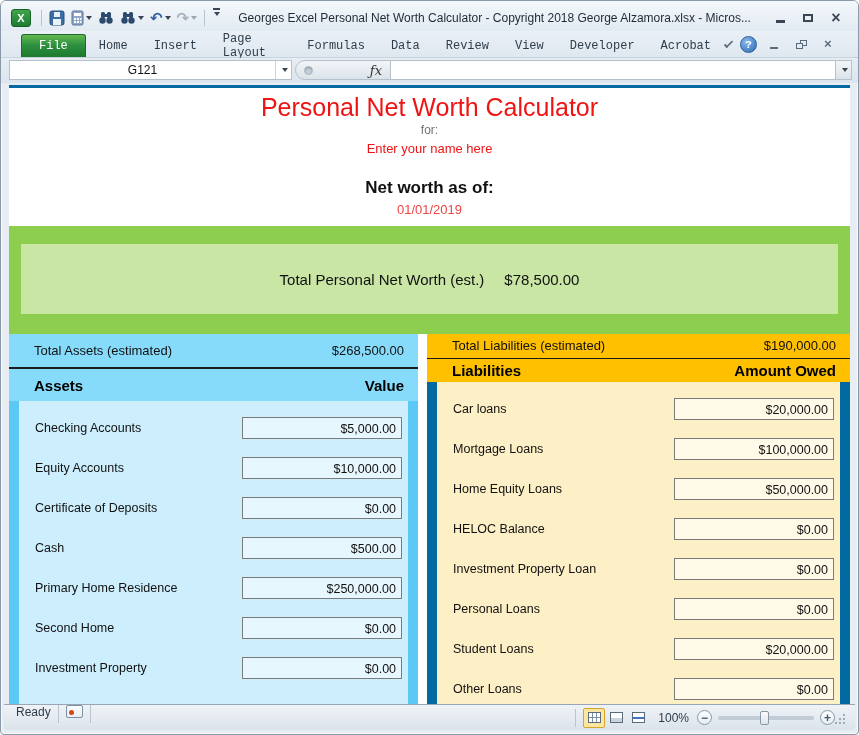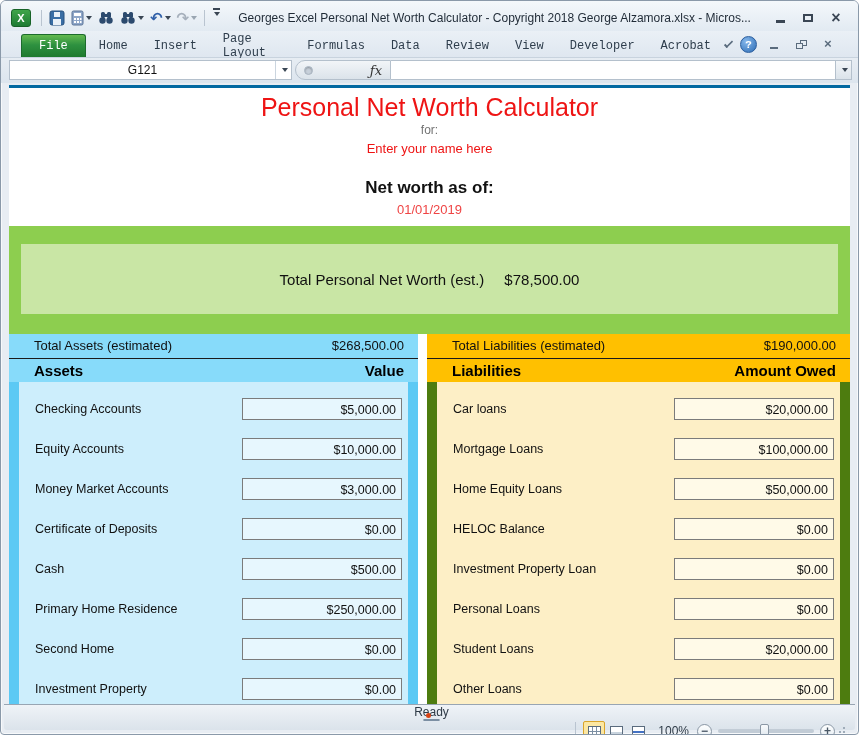--- a/index.html
+++ b/index.html
@@ -79,35 +79,35 @@
   .panel-left{width:410px;background:#87DBFA;}
   .panel-right{width:424px;background:#FFC000;}
   .gutter{width:9px;background:#fff;}
   .totalrow{height:33px;display:flex;align-items:center;padding:0 14px 0 25px;font-size:13px;color:#111;}
   .totalrow .tval{margin-left:auto;}
   .hdivider{height:2px;background:#1A1A1A;}
   .headerrow{height:32px;display:flex;align-items:center;padding:0 14px 0 25px;font-size:15px;font-weight:bold;color:#000;}
   .headerrow .hval{margin-left:auto;}
   .pbody{flex:1;padding:0 10px;}
   .pbody-left{background:#5CC9F4;}
-  .pbody-right{background:#4d7c0f;}
+  .pbody-right{background:#0369a1;}
   .pinner{height:100%;padding:7px 6px 0 16px;}
   .pinner-left{background:#CDEEFC;}
   .pinner-right{background:#FDEFC6;}
   .row{height:40px;display:flex;align-items:center;}
   .rlabel{flex:1;font-size:12.5px;color:#111;}
   .rinput{width:160px;height:22px;border:1px solid #7B7B7B;font-size:12.5px;line-height:20px;color:#111;
     text-align:right;padding:1px 5px 0 2px;}
   .rinput.blue{background:#E7F7FE;}
   .rinput.orange{background:#FFFAE8;}
 
   
-  .statusbar{position:absolute;left:3px;right:3px;bottom:4px;height:26px;display:flex;align-items:center;
+  .statusbar{position:absolute;left:3px;right:3px;bottom:4px;height:26px;display:flex;
     background:linear-gradient(#EFF3F7,#DBE3EB);border-top:1px solid #98A5B3;padding:0 8px 0 12px;
-    font-size:12px;color:#2F3B47;border-radius:0 0 3px 3px;flex-direction:column;}
+    font-size:12px;color:#2F3B47;border-radius:0 0 3px 3px;}
   .sb-sep{width:1px;height:18px;background:#B9C4D0;margin:0 7px;}
   .macro-icon{position:relative;width:17px;height:13px;border:1px solid #7C8FA3;background:linear-gradient(#FBFDFE,#E8EEF4);border-radius:2px;}
   .macro-icon .dot{position:absolute;left:2px;bottom:2px;width:5px;height:5px;border-radius:50%;background:#D84315;}
   .sb-right{margin-left:auto;display:flex;align-items:center;}
   .viewbtns{display:flex;align-items:center;margin-right:9px;}
   .viewbtn{width:22px;height:20px;display:flex;align-items:center;justify-content:center;border:1px solid transparent;border-radius:2px;}
   .viewbtn.sel{background:#FCE7A2;border-color:#D9A42B;}
   .vicon{width:13px;height:11px;border:1px solid #5A6B7D;background:#fff;}
   .vicon.grid{background:
       linear-gradient(to right,transparent 0 3px,#7C8FA3 3px 4px,transparent 4px 7px,#7C8FA3 7px 8px,transparent 8px),
@@ -278,24 +278,20 @@
           <div class="pinner pinner-left">
             <div class="row">
               <span class="rlabel">Checking Accounts</span>
               <span class="rinput blue">$5,000.00</span>
             </div>
             <div class="row">
               <span class="rlabel">Equity Accounts</span>
               <span class="rinput blue">$10,000.00</span>
             </div>
             <div class="row">
-              <span class="rlabel">Money Market Accounts</span>
-              <span class="rinput blue">$3,000.00</span>
-            </div>
-            <div class="row">
               <span class="rlabel">Certificate of Deposits</span>
               <span class="rinput blue">$0.00</span>
             </div>
             <div class="row">
               <span class="rlabel">Cash</span>
               <span class="rinput blue">$500.00</span>
             </div>
             <div class="row">
               <span class="rlabel">Primary Home Residence</span>
               <span class="rinput blue">$250,000.00</span>

